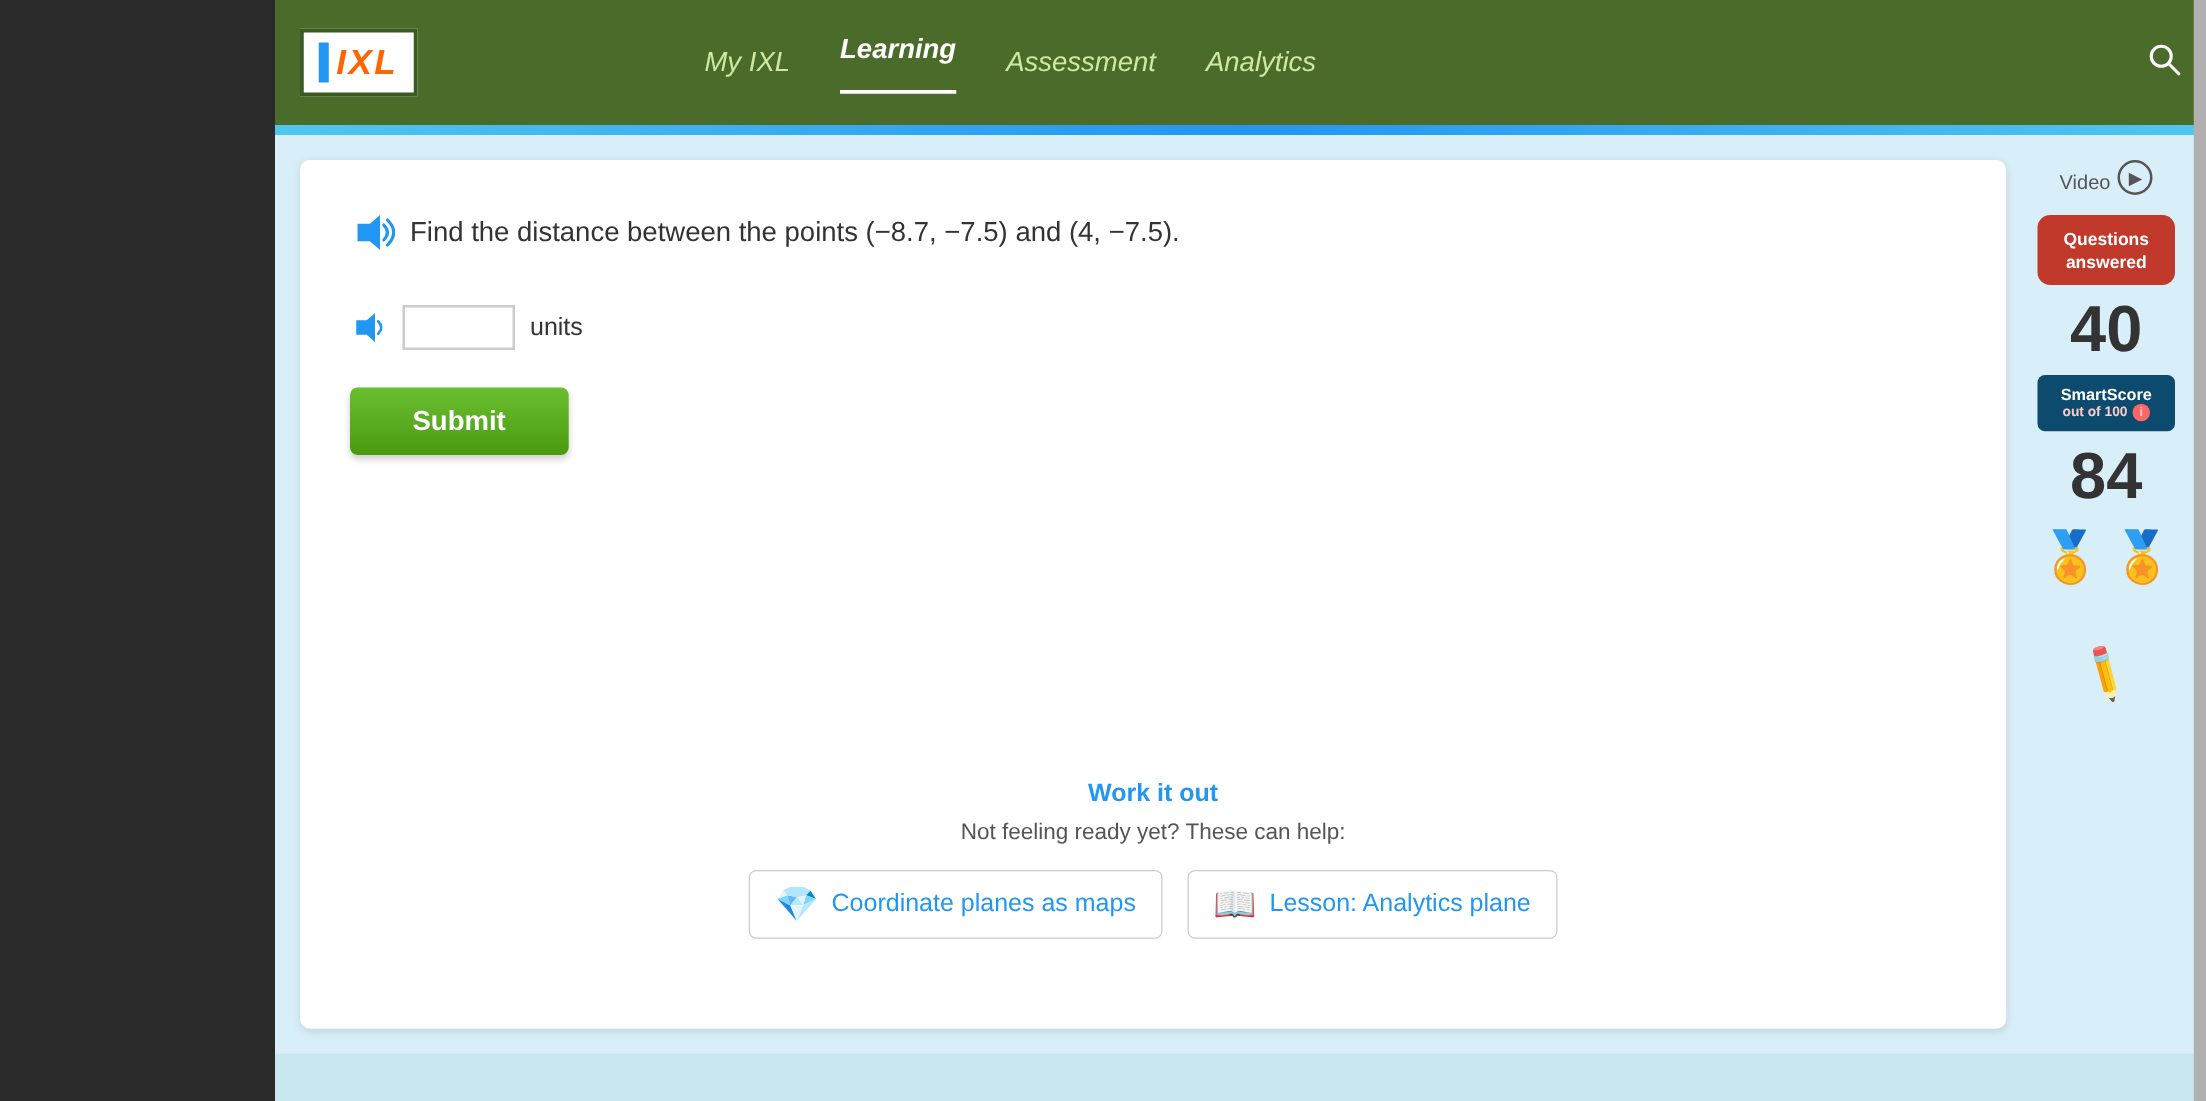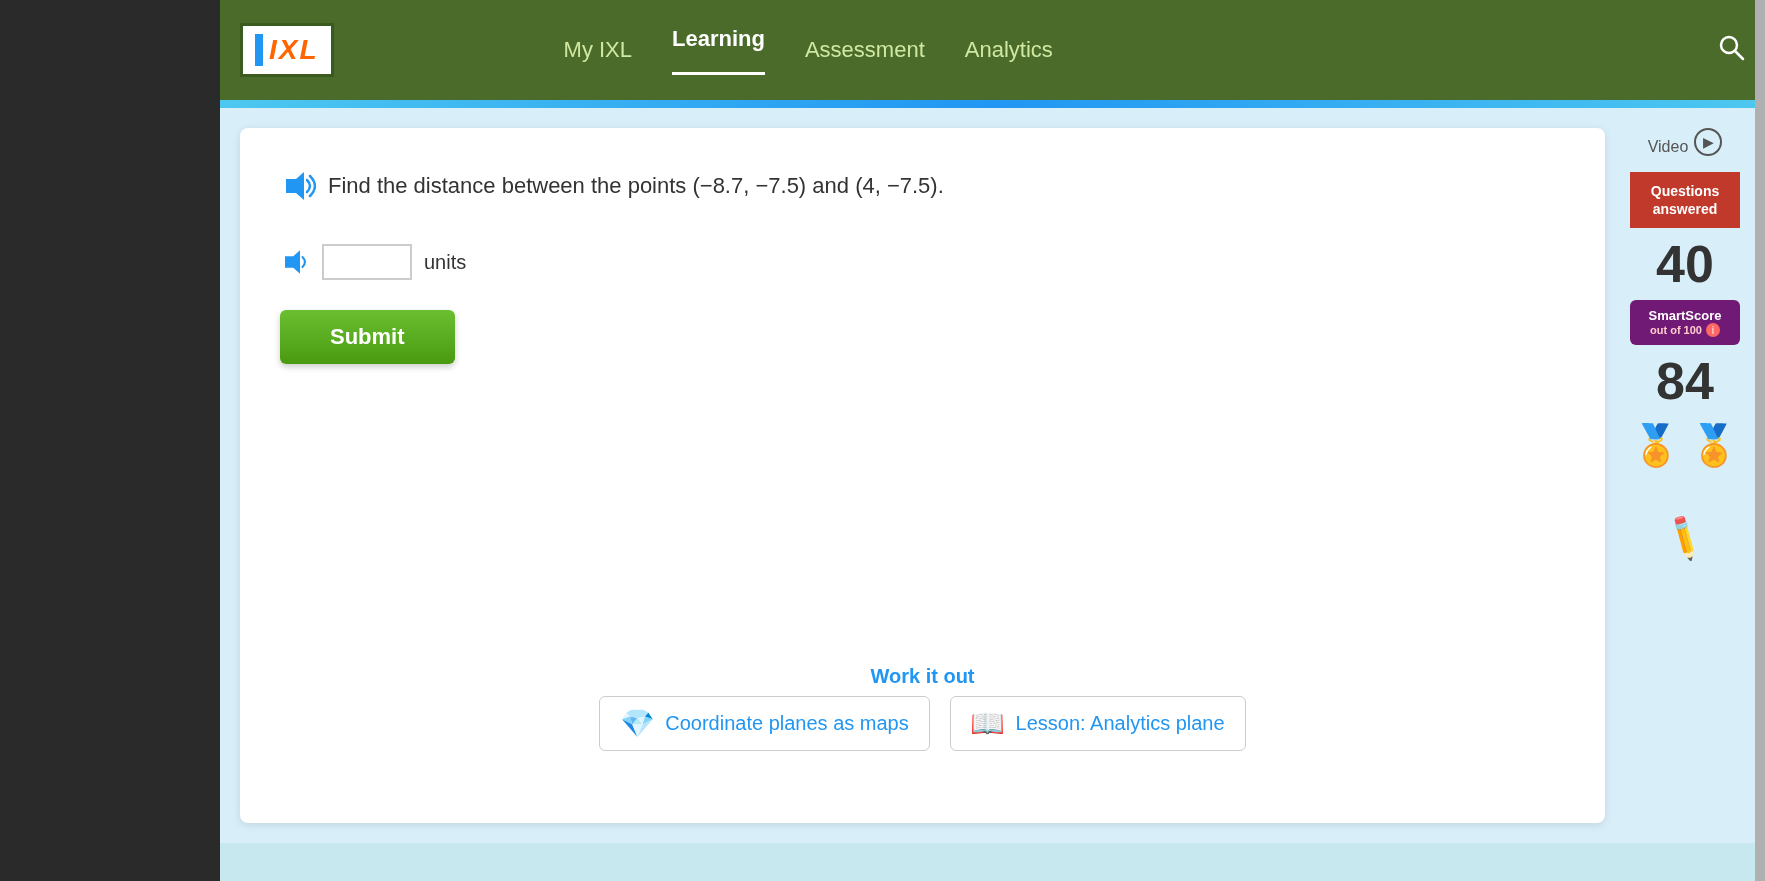--- a/index.html
+++ b/index.html
@@ -68,20 +68,21 @@
       font-style: italic;
       color: #ff6600;
       letter-spacing: 2px;
     }
 
     .nav-links {
       display: flex;
       align-items: center;
       gap: 40px;
       margin-left: 200px;
+      font-style: italic;
     }
     .nav-link {
       color: #d0e8a0;
       font-size: 22px;
       cursor: pointer;
       text-decoration: none;
     }
     .nav-link.active {
       color: white;
       font-weight: bold;
@@ -266,37 +267,37 @@
       align-items: center;
       justify-content: center;
       font-size: 14px;
     }
 
     .questions-answered-box {
       background: #c0392b;
       color: white;
       text-align: center;
       padding: 10px 14px;
-      border-radius: 0;
+      border-radius: 10px;
       font-size: 14px;
       font-weight: bold;
       line-height: 1.3;
       width: 110px;
     }
 
     .score-number {
       font-size: 52px;
       font-weight: bold;
       color: #333;
       text-align: center;
       line-height: 1;
     }
 
     .smart-score-box {
-      background: #701a75;
+      background: #0c4a6e;
       color: white;
       text-align: center;
       padding: 8px 10px;
       border-radius: 6px;
       font-size: 13px;
       font-weight: bold;
       width: 110px;
       display: flex;
       flex-direction: column;
       align-items: center;
@@ -396,20 +397,21 @@
         <input class="answer-input" type="text" placeholder="" style="">
         <span class="units-label">units</span>
       </div>
 
       
       <button class="submit-btn">Submit</button>
 
       
       <div class="work-section">
         <div class="work-it-out">Work it out</div>
+        <div class="not-ready">Not feeling ready yet? These can help:</div>
         <div class="help-links">
           <div class="help-link-item">
             <span class="help-link-icon">💎</span>
             <span class="help-link-text">Coordinate planes as maps</span>
           </div>
           <div class="help-link-item">
             <span class="help-link-icon">📖</span>
             <span class="help-link-text">Lesson: Analytics plane</span>
           </div>
         </div>

